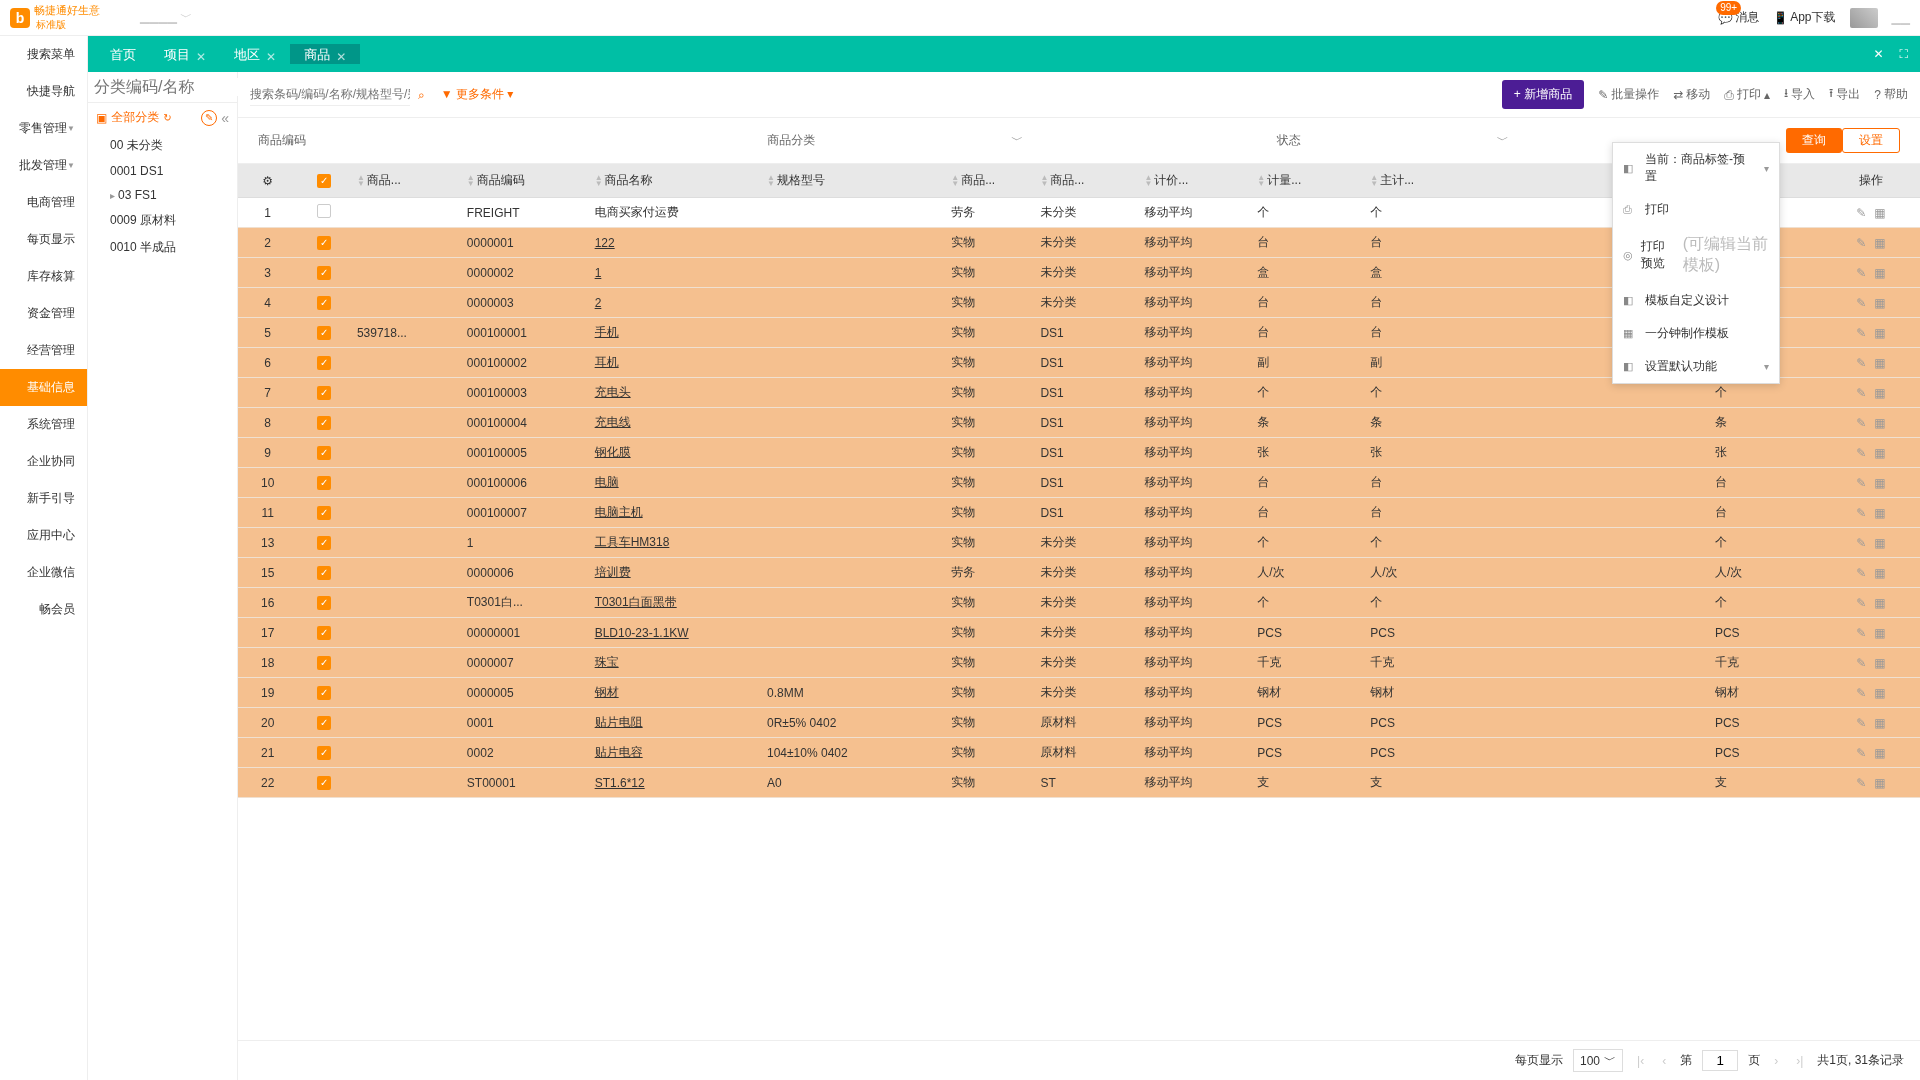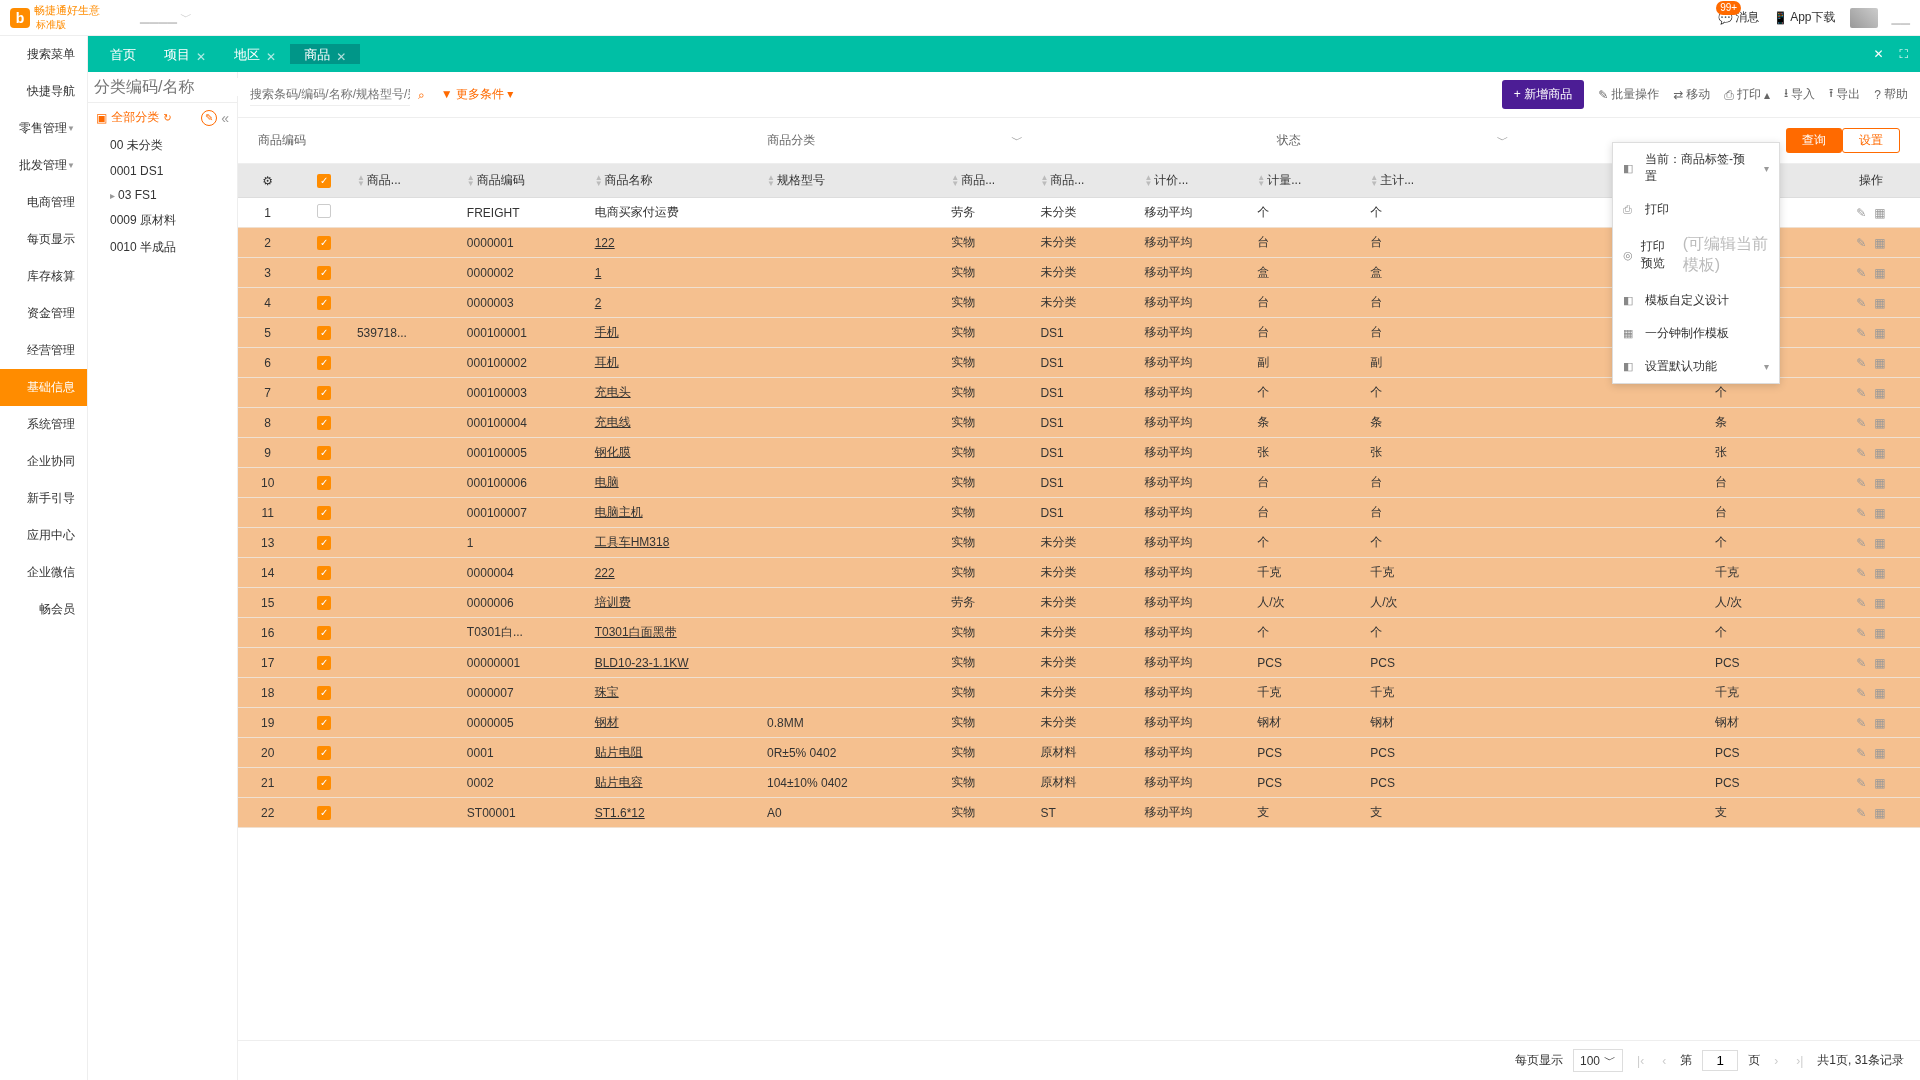--- a/index.html
+++ b/index.html
@@ -572,41 +572,20 @@
                     <td></td>
                     <td>个</td>
                     <td>
                       <div class="row-actions">
                         <span class="row-action">✎</span>
                         <span class="row-action">▦</span>
                       </div>
                     </td>
                   </tr>
                   <tr class="selected">
-                    <td class="col-idx">14</td>
-                    <td class="col-chk"><span class="chk">✓</span></td>
-                    <td></td>
-                    <td>0000004</td>
-                    <td><span class="link">222</span></td>
-                    <td></td>
-                    <td>实物</td>
-                    <td>未分类</td>
-                    <td>移动平均</td>
-                    <td>千克</td>
-                    <td>千克</td>
-                    <td></td>
-                    <td>千克</td>
-                    <td>
-                      <div class="row-actions">
-                        <span class="row-action">✎</span>
-                        <span class="row-action">▦</span>
-                      </div>
-                    </td>
-                  </tr>
-                  <tr class="selected">
                     <td class="col-idx">15</td>
                     <td class="col-chk"><span class="chk">✓</span></td>
                     <td></td>
                     <td>0000006</td>
                     <td><span class="link">培训费</span></td>
                     <td></td>
                     <td>劳务</td>
                     <td>未分类</td>
                     <td>移动平均</td>
                     <td>人/次</td>

